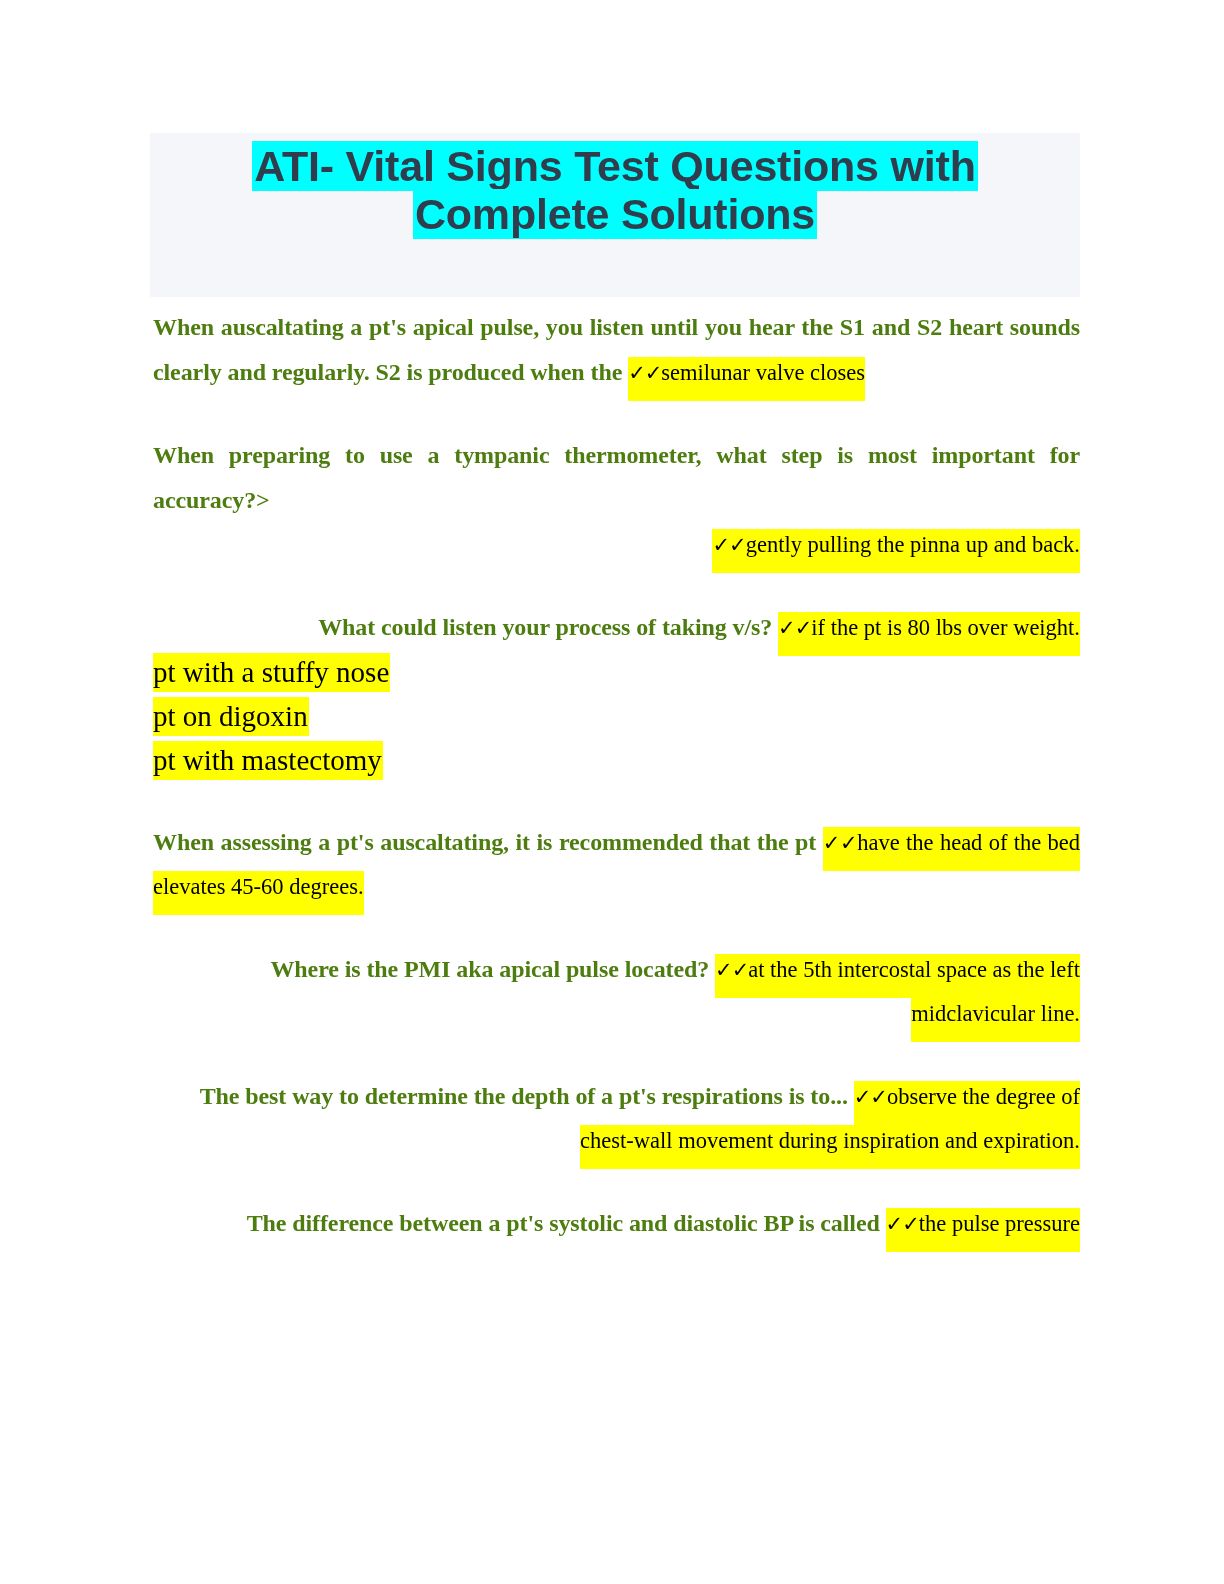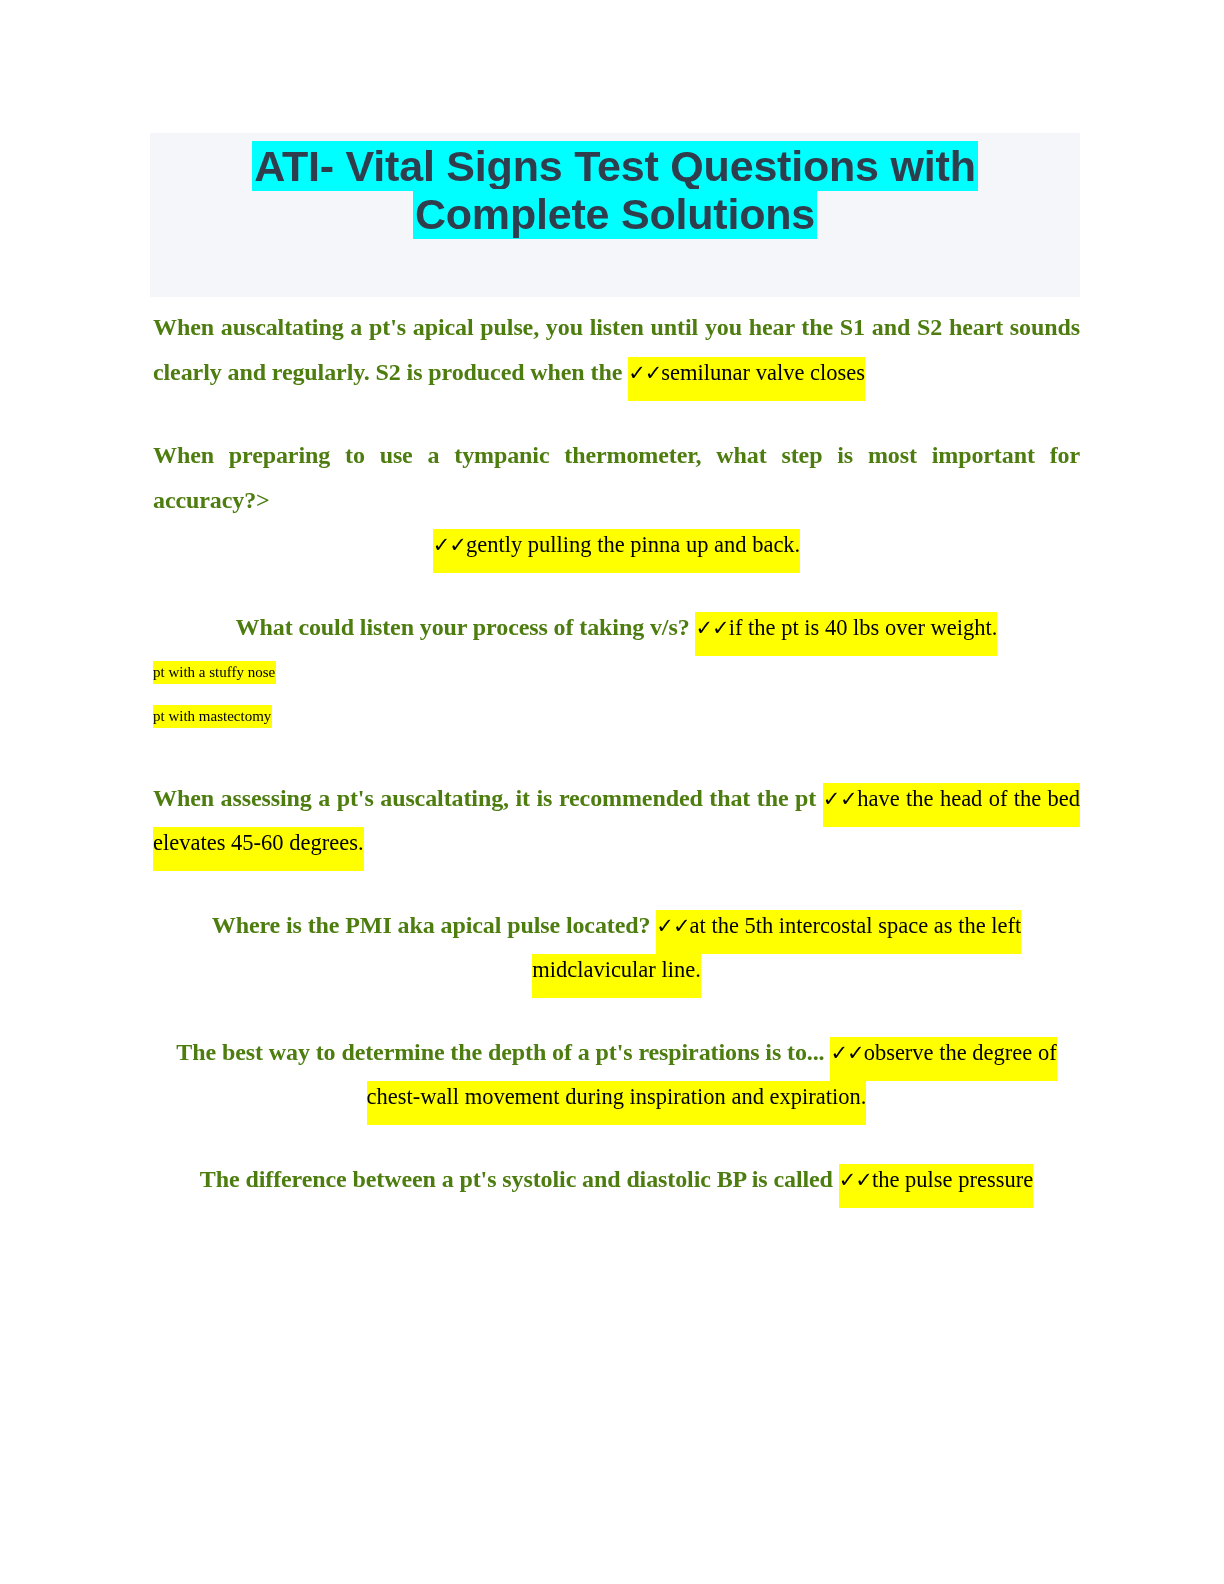--- a/index.html
+++ b/index.html
@@ -63,21 +63,21 @@
   }
 
   .qa-line {
     font-size: 22.5px;
     line-height: 44px;
     color: #000000;
     margin: 0;
     text-align: justify;
     text-justify: inter-word;
   }
-  .qa-line.nojust { text-align: center; }
+  .qa-line.nojust { text-align: right; }
 
   
   .q {
     font-family: "Liberation Serif", "DejaVu Serif", serif;
     font-weight: bold;
     font-size: 24px;
     color: #4d7c0f;
     letter-spacing: -0.1px;
   }
 
@@ -96,21 +96,21 @@
   .check {
     font-family: "DejaVu Sans", "Liberation Sans", sans-serif;
     font-weight: bold;
     font-size: 21px;
     letter-spacing: -1px;
     color: #000000;
   }
 
   .sub-item {
     display: block;
-    font-size: 15px;
+    font-size: 29px;
     line-height: 44px;
     margin: 0;
   }
   .sub-item > span {
     background: #ffff00;
     padding: 3px 1px 4px 0;
     font-family: "Liberation Serif", "DejaVu Serif", serif;
     color: #000000;
   }
 </style>
@@ -134,22 +134,23 @@
       <p class="qa-line"><span class="q"> When auscaltating a pt's apical pulse, you listen until you hear the S1 and S2 heart sounds clearly and regularly. S2 is produced when the </span><span class="a"><span class="check">✓✓</span><span>semilunar valve closes</span></span></p>
     </div>
 
     <div class="qa-block">
       <p class="qa-line"><span class="q">When preparing to use a tympanic thermometer, what step is most important for accuracy?&gt;</span></p>
       <p class="qa-line nojust"><span class="a"><span class="check">✓✓</span><span>gently pulling the pinna up and back.</span></span></p>
     </div>
 
 
     <div class="qa-block">
-      <p class="qa-line nojust"><span class="q">What could listen your process of taking v/s? </span><span class="a"><span class="check">✓✓</span><span>if the pt is 40 lbs over weight.</span></span></p>
+      <p class="qa-line nojust"><span class="q">What could listen your process of taking v/s? </span><span class="a"><span class="check">✓✓</span><span>if the pt is 80 lbs over weight.</span></span></p>
       <div class="sub-item"><span>pt with a stuffy nose</span></div>
+      <div class="sub-item"><span>pt on digoxin</span></div>
       <div class="sub-item"><span>pt with mastectomy</span></div>
     </div>
 
     <div class="qa-block">
       <p class="qa-line"><span class="q">When assessing a pt's auscaltating, it is recommended that the pt </span><span class="a"><span class="check">✓✓</span><span>have the head of the bed elevates 45-60 degrees.</span></span></p>
     </div>
 
     <div class="qa-block">
       <p class="qa-line nojust"><span class="q">Where is the PMI aka apical pulse located? </span><span class="a"><span class="check">✓✓</span><span>at the 5th intercostal space as the left midclavicular line.</span></span></p>
     </div>

